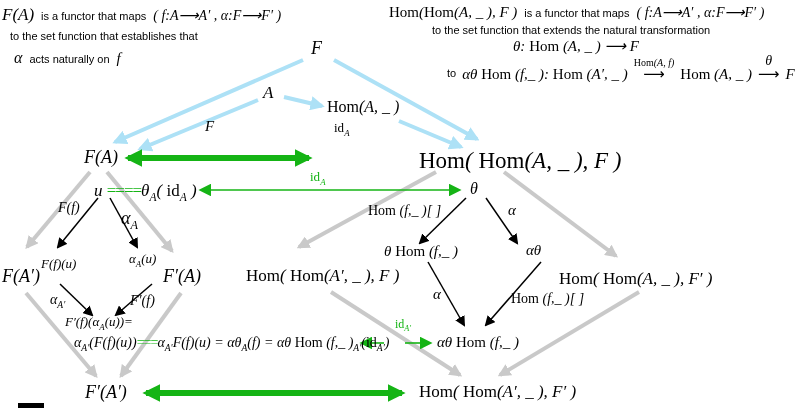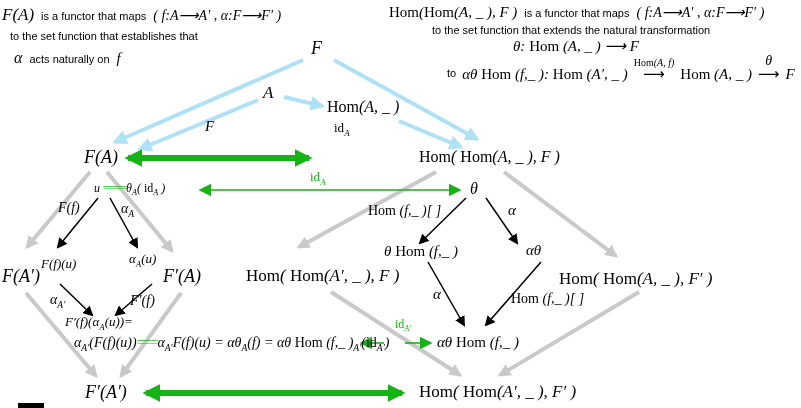--- a/index.html
+++ b/index.html
@@ -115,31 +115,31 @@
 
   </div>
 
   <span class="lbl math" style="left:311px;top:39px;font-size:18px;">F</span>
   <span class="lbl math" style="left:263px;top:84px;font-size:17px;">A</span>
   <span class="lbl math" style="left:327px;top:99px;font-size:16px;"><span class="rm">Hom</span>(A, _ )</span>
   <span class="lbl math" style="left:334px;top:121px;font-size:13px;"><span class="rm">id</span><sub>A</sub></span>
   <span class="lbl math" style="left:205px;top:119px;font-size:15px;">F</span>
 
   <span class="lbl math" style="left:84px;top:148px;font-size:18px;">F(A)</span>
-  <span class="lbl math" style="left:419px;top:149px;font-size:16px;text-align:right;"><span class="rm">Hom</span>( <span class="rm">Hom</span>(A, _ ), F )</span>
+  <span class="lbl math" style="left:419px;top:149px;font-size:23px;text-align:right;"><span class="rm">Hom</span>( <span class="rm">Hom</span>(A, _ ), F )</span>
 
-  <span class="lbl" style="left:94px;top:182px;font-size:12px;text-align:right;">
+  <span class="lbl" style="left:94px;top:182px;font-size:17px;text-align:right;">
     <span class="math">u</span>
     <span class="green" style="letter-spacing:-1px;">====</span><span class="math">θ<sub>A</sub>( <span class="rm">id</span><sub>A</sub> )</span>
   </span>
   <span class="lbl math green" style="left:310px;top:170px;font-size:13px;"><span class="rm">id</span><sub>A</sub></span>
   <span class="lbl math" style="left:470px;top:181px;font-size:16px;">θ</span>
 
   <span class="lbl math" style="left:58px;top:201px;font-size:14px;">F(f)</span>
-  <span class="lbl math" style="left:121px;top:202px;font-size:14px;">α<sub>A</sub></span>
+  <span class="lbl math" style="left:121px;top:209px;font-size:18px;">α<sub>A</sub></span>
   <span class="lbl math" style="left:368px;top:204px;font-size:14px;"><span class="rm">Hom</span> (f,_ )[ ]</span>
   <span class="lbl math" style="left:508px;top:203px;font-size:15px;">α</span>
 
   <span class="lbl math" style="left:2px;top:267px;font-size:18px;">F(A′)</span>
   <span class="lbl math" style="left:41px;top:257px;font-size:13px;">F(f)(u)</span>
   <span class="lbl math" style="left:129px;top:252px;font-size:13px;">α<sub>A</sub>(u)</span>
   <span class="lbl math" style="left:163px;top:267px;font-size:18px;">F′(A)</span>
   <span class="lbl math" style="left:246px;top:267px;font-size:17px;"><span class="rm">Hom</span>( <span class="rm">Hom</span>(A′, _ ), F )</span>
   <span class="lbl math" style="left:384px;top:244px;font-size:15px;">θ <span class="rm">Hom</span> (f,_ )</span>
   <span class="lbl math" style="left:526px;top:243px;font-size:15px;">αθ</span>

